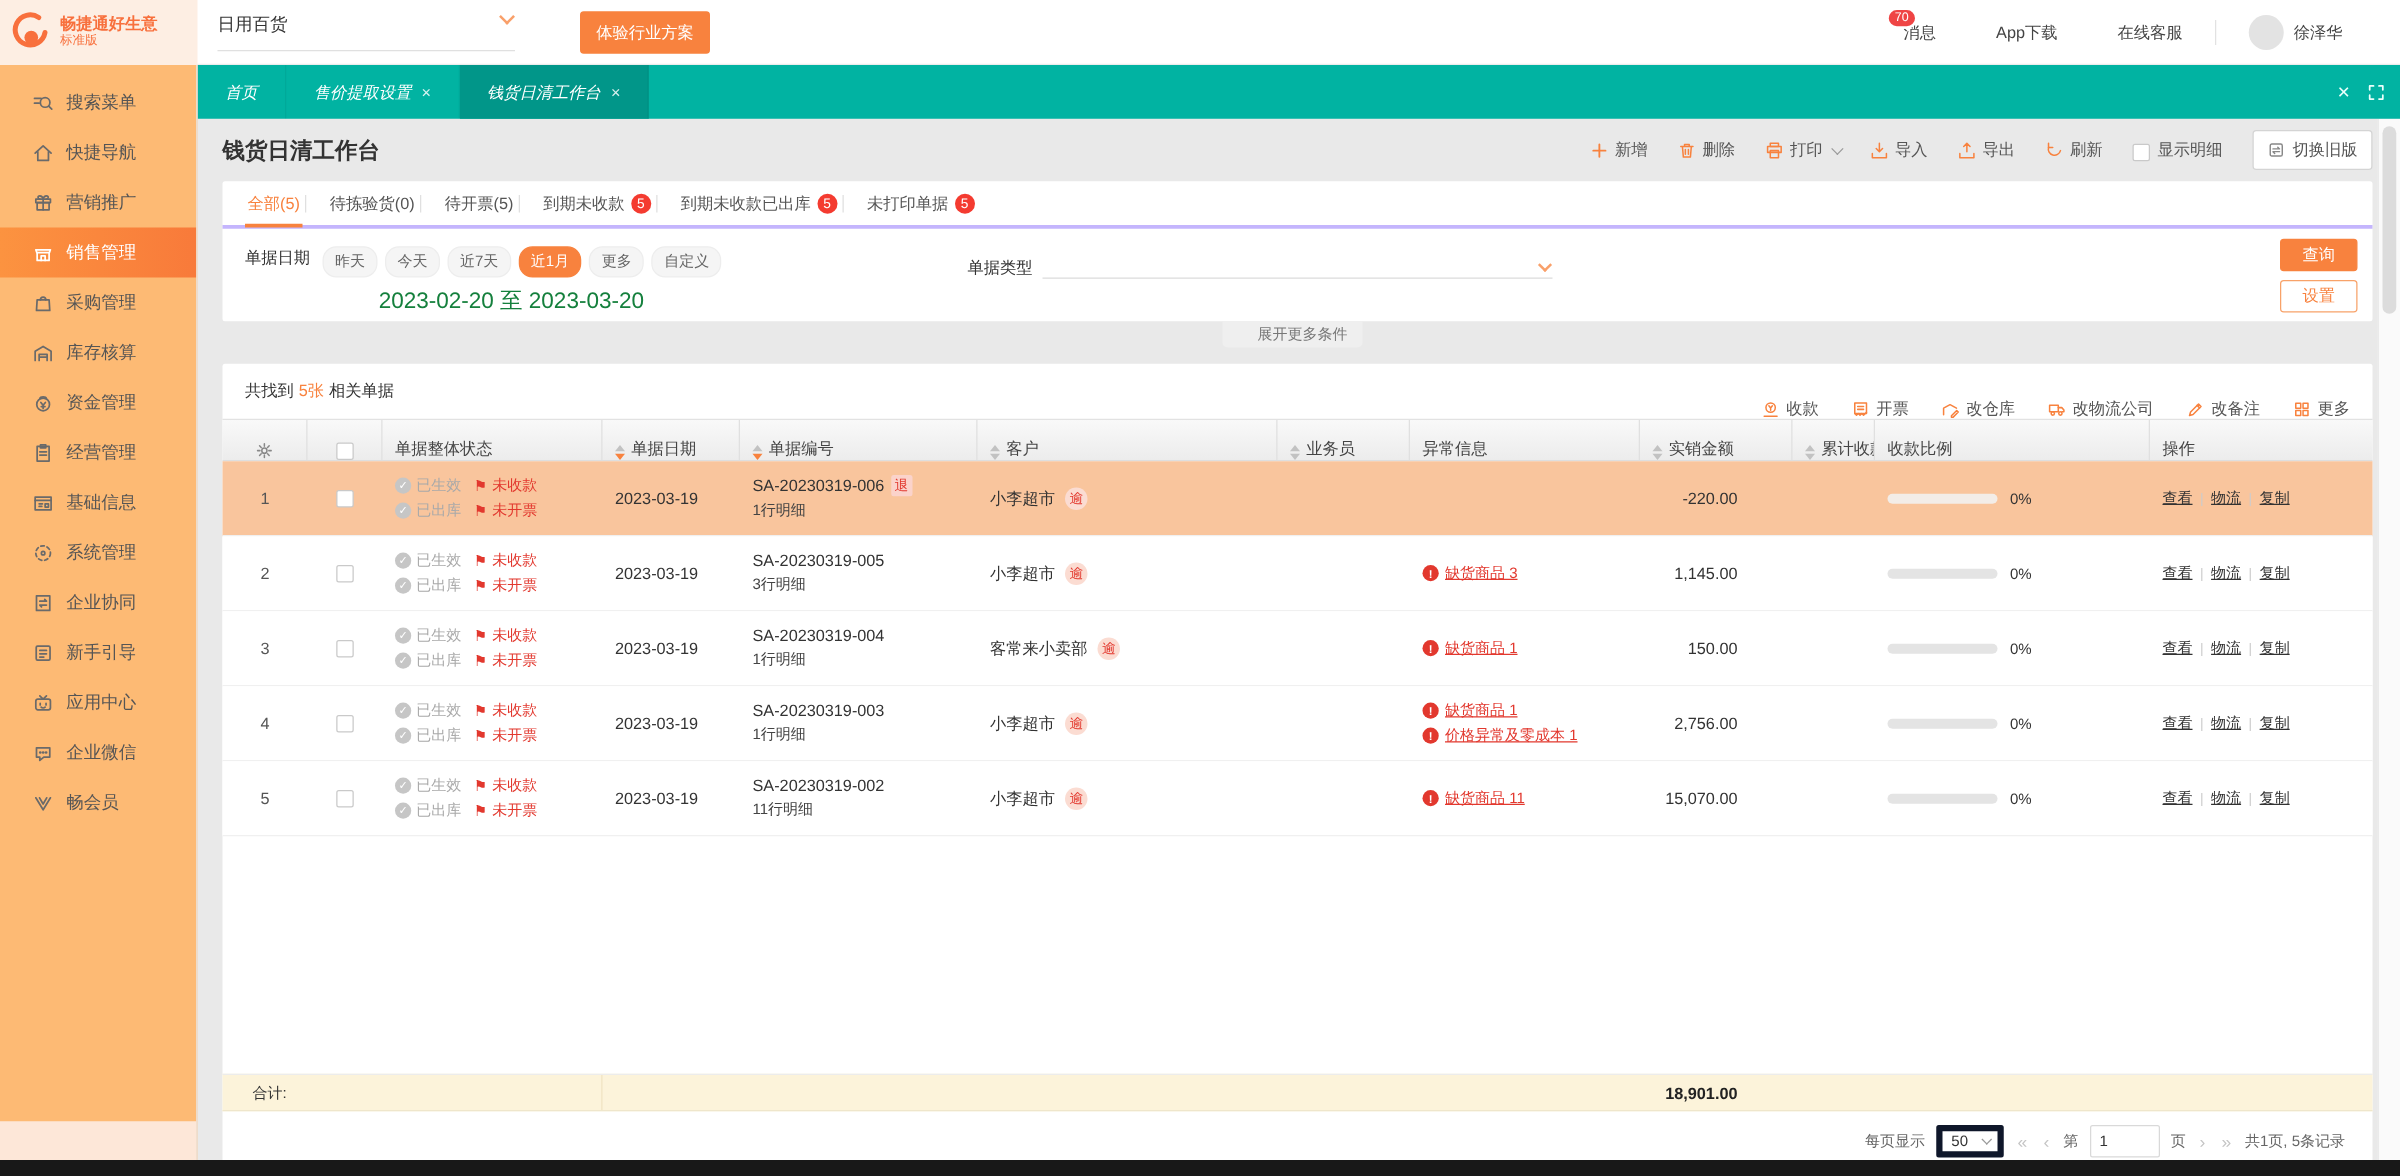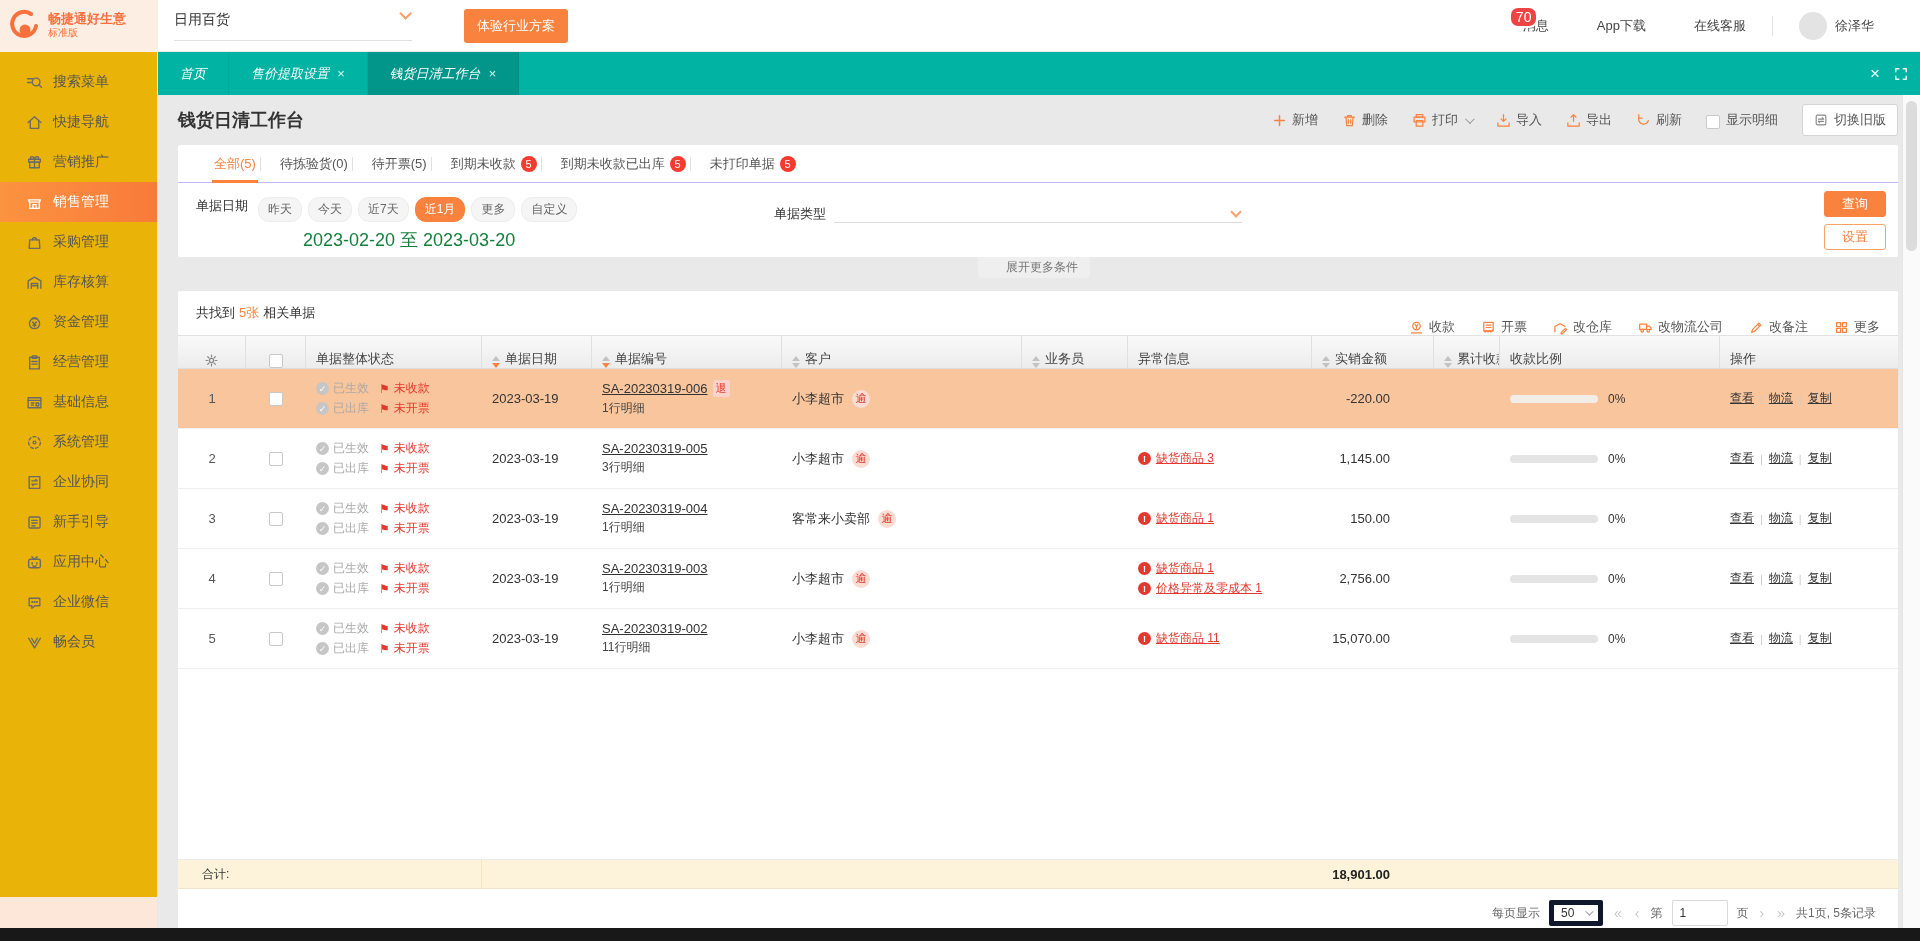--- a/index.html
+++ b/index.html
@@ -15,27 +15,27 @@
   .logo-text { line-height:1.15; }
   .logo-title { color:#f8703d; font-size:13px; font-weight:bold; }
   .logo-sub { color:#f8703d; font-size:10px; }
   .industry { margin-left:16px; width:238px; border-bottom:1px solid #e0e0e0; height:30px; display:flex; align-items:flex-start; justify-content:space-between; font-size:14px; color:#333; cursor:pointer; }
   .industry .caret { width:9px; height:9px; border-right:2px solid #f9a06a; border-bottom:2px solid #f9a06a; transform:rotate(45deg) translateY(-3px); margin-right:4px; }
   .top-gear { margin-left:22px; color:#8a8a8a; width:19px; height:19px; cursor:pointer; }
   .trial-btn { margin-left:14px; background:#f8823e; color:#fff; border:none; border-radius:3px; font-size:13px; padding:8px 13px; cursor:pointer; font-family:inherit; }
   .topbar-right { margin-left:auto; display:flex; align-items:center; gap:26px; padding-right:46px; font-size:13px; color:#444; }
   .tb-item { display:flex; align-items:center; gap:6px; cursor:pointer; position:relative; color:#444; }
   .tb-item .ic { color:#666; }
-  .msg-badge { position:absolute; top:-11px; left:8px; background:#ef4444; color:#fff; font-size:14px; border-radius:9px; padding:1px 5px; border:2px solid #fff; }
+  .msg-badge { position:absolute; top:-11px; left:8px; background:#ef4444; color:#fff; font-size:10px; border-radius:9px; padding:1px 5px; border:2px solid #fff; }
   .tb-divider { width:1px; height:20px; background:#e2e2e2; }
   .avatar { width:28px; height:28px; border-radius:50%; background:#e3e3e3; display:flex; align-items:center; justify-content:center; color:#fff; }
   .user-wrap { display:flex; align-items:center; gap:8px; cursor:pointer; }
 
   
-  .sidebar { position:absolute; left:0; top:52px; width:158px; bottom:13px; background:#eab308; border-right:1px solid #e7e7e7; z-index:4; display:flex; flex-direction:column; }
+  .sidebar { position:absolute; left:0; top:52px; width:158px; bottom:13px; background:#fdba74; border-right:1px solid #e7e7e7; z-index:4; display:flex; flex-direction:column; }
   .side-items { padding-top:10px; flex:1; overflow:hidden; }
   .side-item { height:40px; display:flex; align-items:center; gap:10px; padding-left:26px; font-size:14px; color:#555; cursor:pointer; }
   .side-item .ic { color:#6a6a6a; width:17px; height:17px; }
   .side-item.active { background:linear-gradient(90deg,#fc9340,#f87a3a); color:#fff; }
   .side-item.active .ic { color:#fff; }
   .side-footer { height:31px; background:#fde7d8; display:flex; align-items:center; justify-content:space-around; }
   .side-footer .ic { color:#f8823e; cursor:pointer; }
 
   
   .tabbar { position:absolute; left:158px; top:52px; right:0; height:43px; background:#01b3a2; display:flex; align-items:stretch; z-index:3; }
@@ -54,21 +54,21 @@
   .tool-item { display:flex; align-items:center; gap:5px; cursor:pointer; }
   .tool-item .ic { color:#f8823e; width:15px; height:15px; }
   .tool-caret { width:7px; height:7px; border-right:1.5px solid #999; border-bottom:1.5px solid #999; transform:rotate(45deg) translateY(-2px); margin-left:2px; }
   .chk { width:14px; height:14px; border:1px solid #c9c9c9; border-radius:2px; background:#fff; display:inline-block; cursor:pointer; }
   .chk-wrap { display:flex; align-items:flex-end; gap:6px; cursor:pointer; }
   .switch-btn { display:flex; align-items:center; gap:6px; background:#fff; border:1px solid #d4d4d4; border-radius:3px; padding:6px 11px; font-size:13px; color:#555; cursor:pointer; font-family:inherit; }
   .switch-btn .ic { color:#888; width:14px; height:14px; }
 
   
   .filter-card { margin:0 4px 0 20px; background:#fff; position:relative; height:112px; border-radius:2px; }
-  .filter-tabs { height:38px; border-bottom:1px solid #c4b5fd; display:flex; align-items:center; padding:0 34px; }
+  .filter-tabs { height:38px; border-bottom:3px solid #c4b5fd; display:flex; align-items:center; padding:0 18px; }
   .ftab { position:relative; height:38px; display:flex; align-items:center; gap:5px; font-size:13px; color:#555; cursor:pointer; padding:0 2px; }
   .ftab + .ftab::before { content:""; width:1px; height:14px; background:#e0e0e0; margin:0 14px 0 0; }
   .ftab.active .ftab-label { color:#f8823e; }
   .ftab.active::after { content:""; position:absolute; left:0; right:0; bottom:0; height:3px; background:#f8823e; }
   .fbadge { min-width:16px; height:16px; border-radius:8px; background:#f43b30; color:#fff; font-size:11px; display:flex; align-items:center; justify-content:center; padding:0 4px; }
   .filter-body { position:relative; height:73px; }
   .fg-date { position:absolute; left:18px; top:14px; display:flex; gap:10px; font-size:13px; color:#333; }
   .quick-row { display:flex; gap:6px; align-items:center; }
   .qbtn { background:#f5f5f5; border:1px solid #ededed; color:#666; font-size:12px; border-radius:11px; padding:3px 9px; cursor:pointer; font-family:inherit; }
   .qbtn.active { background:#f8823e; border-color:#f8823e; color:#fff; }
@@ -108,21 +108,21 @@
   .td { display:flex; align-items:center; padding-left:10px; font-size:13px; color:#333; overflow:hidden; }
   .td.center { justify-content:center; padding-left:0; }
   .td.col { flex-direction:column; align-items:flex-start; justify-content:center; gap:3px; }
   .td.num { color:#555; justify-content:center; padding-left:0; }
   .status-line { display:flex; align-items:center; gap:10px; font-size:12px; }
   .st-ok { display:flex; align-items:center; gap:4px; color:#a9a9a9; }
   .ok-dot { width:13px; height:13px; border-radius:50%; background:#c6c6c6; color:#fff; font-size:9px; display:flex; align-items:center; justify-content:center; }
   .st-bad { display:flex; align-items:center; gap:4px; color:#e2382e; }
   .flag { color:#e2382e; font-size:12px; line-height:1; }
   .doc-line { display:flex; align-items:center; gap:5px; }
-  .doc-link { color:#333; text-decoration:underline; cursor:pointer; }
+  .doc-link { color:#333; cursor:pointer; }
   .doc-badge { background:#fbd3cb; color:#e2382e; font-size:11px; padding:1px 3px; border-radius:2px; }
   .doc-detail { font-size:12px; color:#444; }
   .cust-badge { width:18px; height:18px; border-radius:50%; background:#fbdcd2; color:#e2382e; font-size:11px; display:flex; align-items:center; justify-content:center; margin-left:8px; flex:none; }
   .exc-line { display:flex; align-items:center; gap:5px; }
   .exc-dot { width:13px; height:13px; border-radius:50%; background:#e2382e; color:#fff; font-size:9px; font-weight:bold; display:flex; align-items:center; justify-content:center; flex:none; }
   .exc-link { color:#e2382e; font-size:12px; text-decoration:underline; cursor:pointer; white-space:nowrap; }
   .td.amount { justify-content:flex-end; padding-right:44px; }
   .ratio-bar { width:88px; height:8px; border-radius:4px; background:#e4e4e4; margin-right:10px; }
   .trow.hl .ratio-bar { background:#f3ede8; }
   .ratio-txt { font-size:12px; color:#333; }

